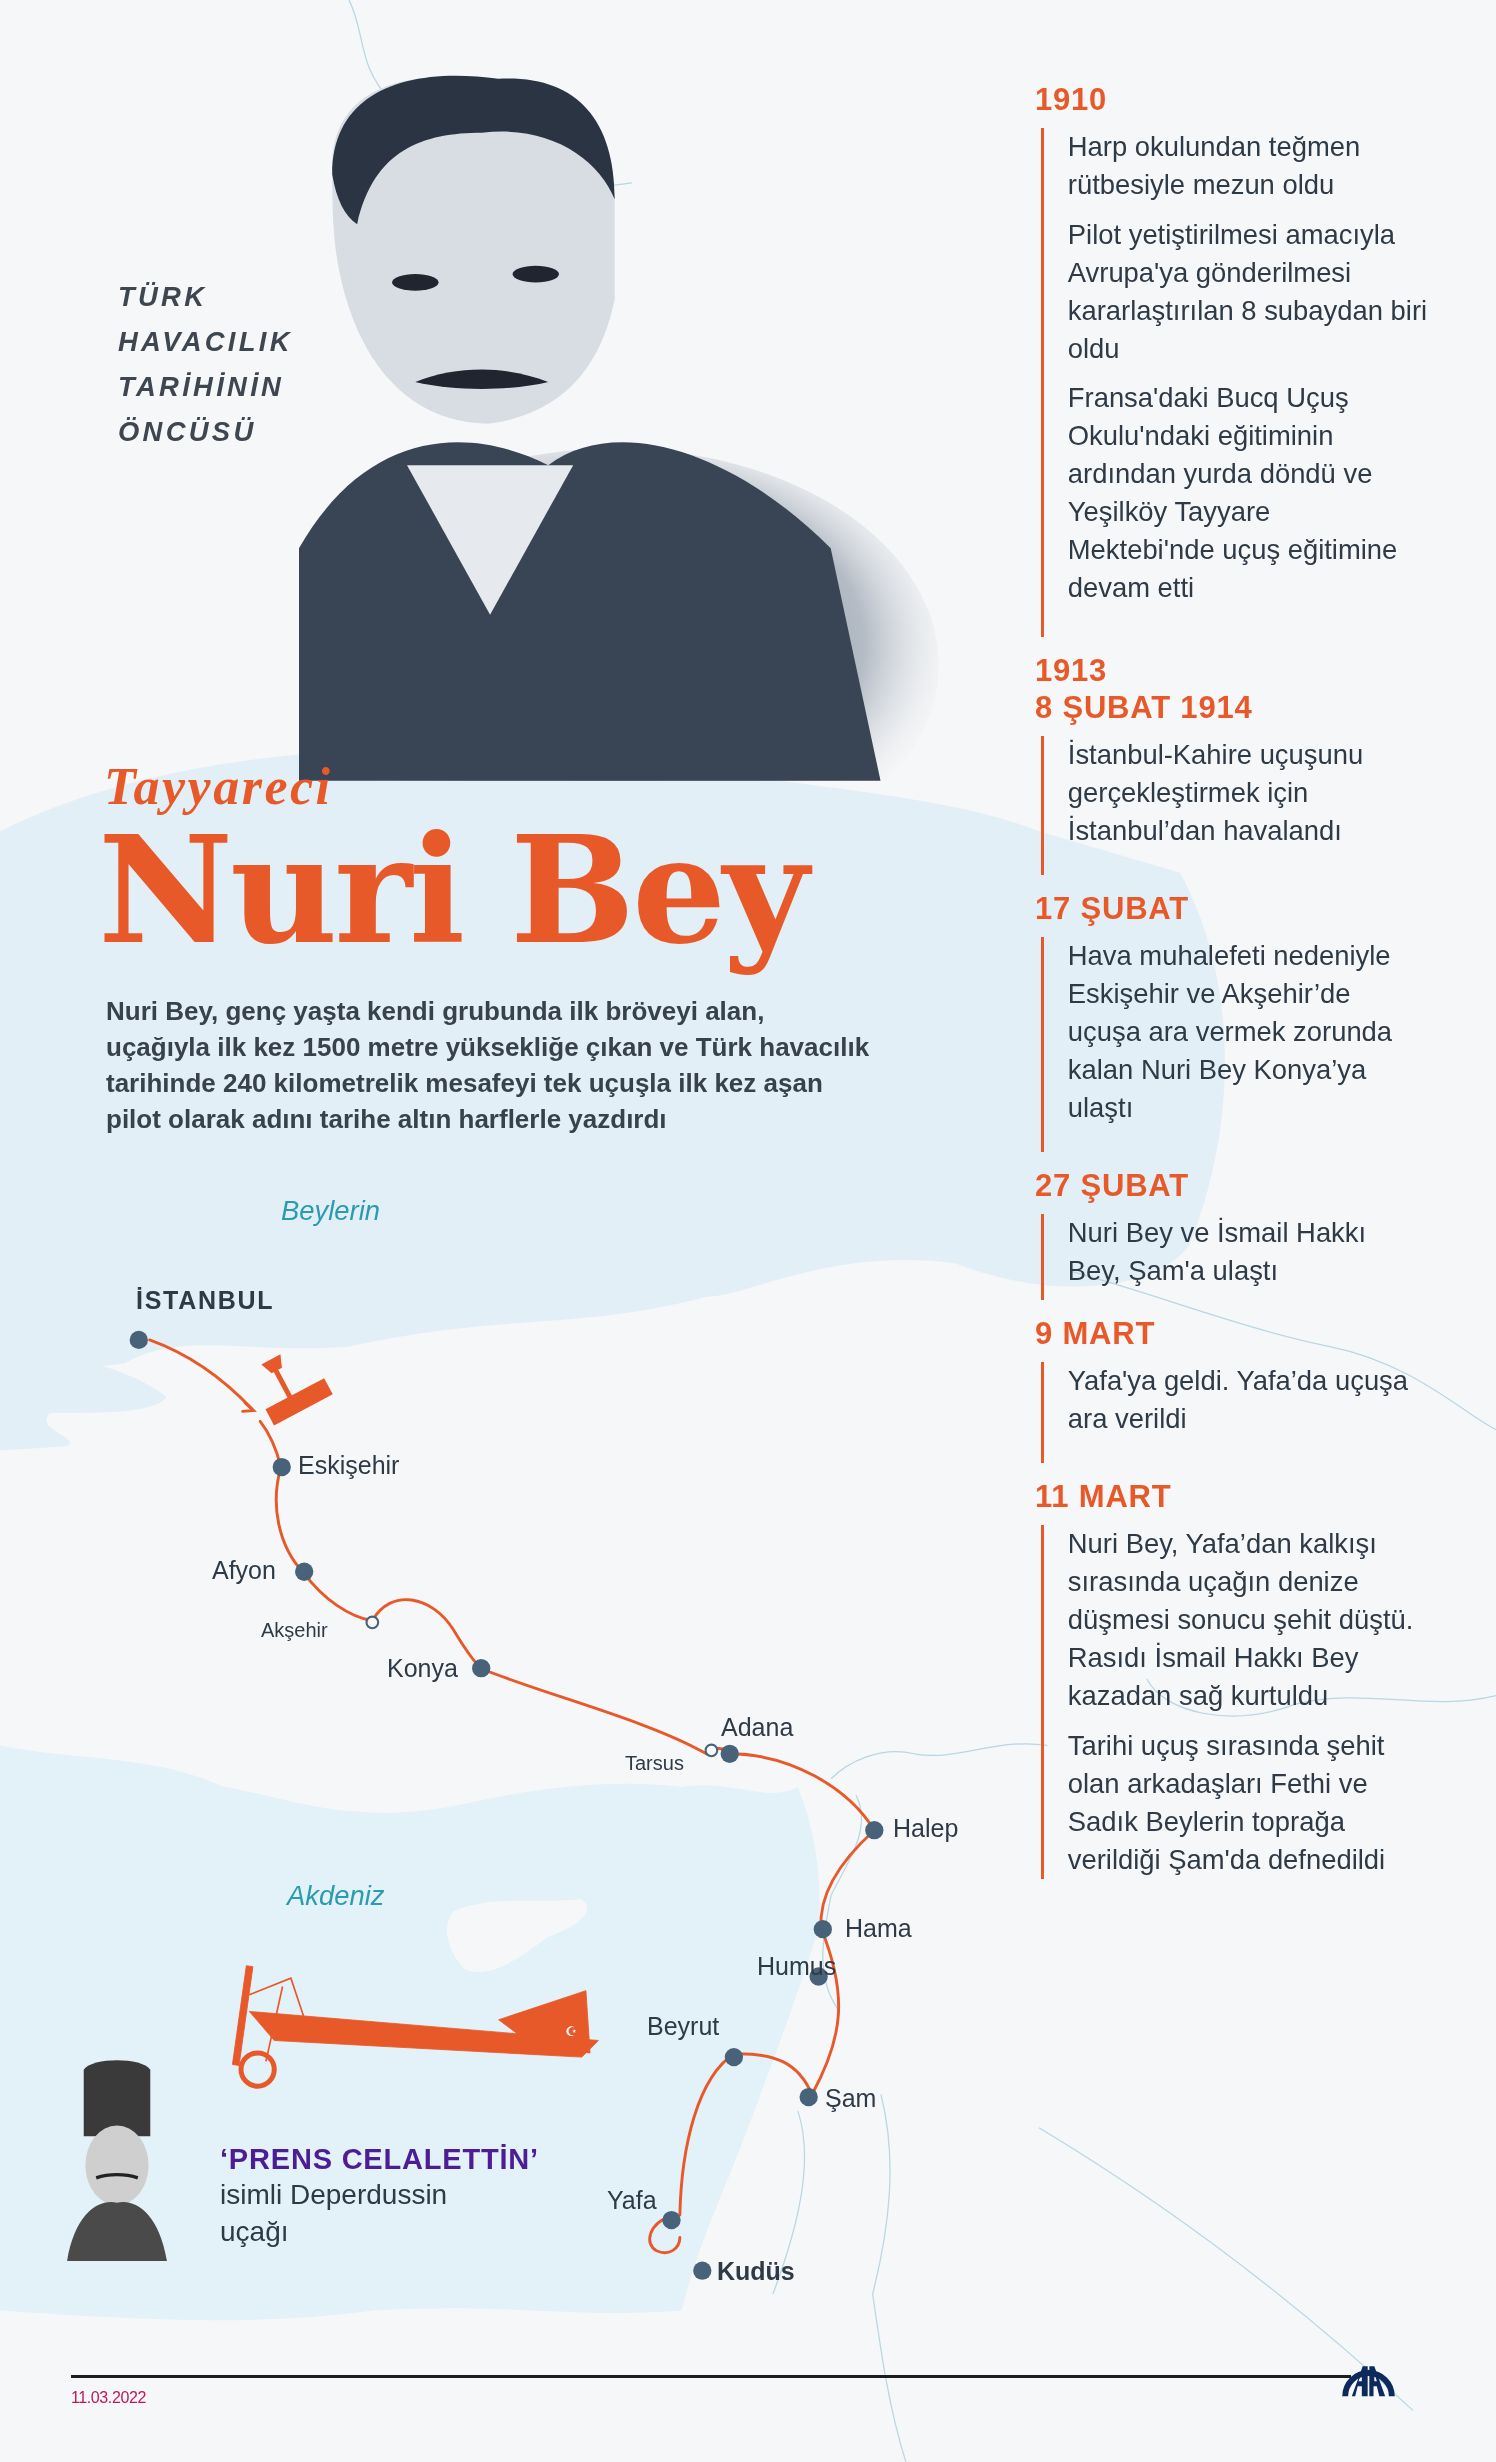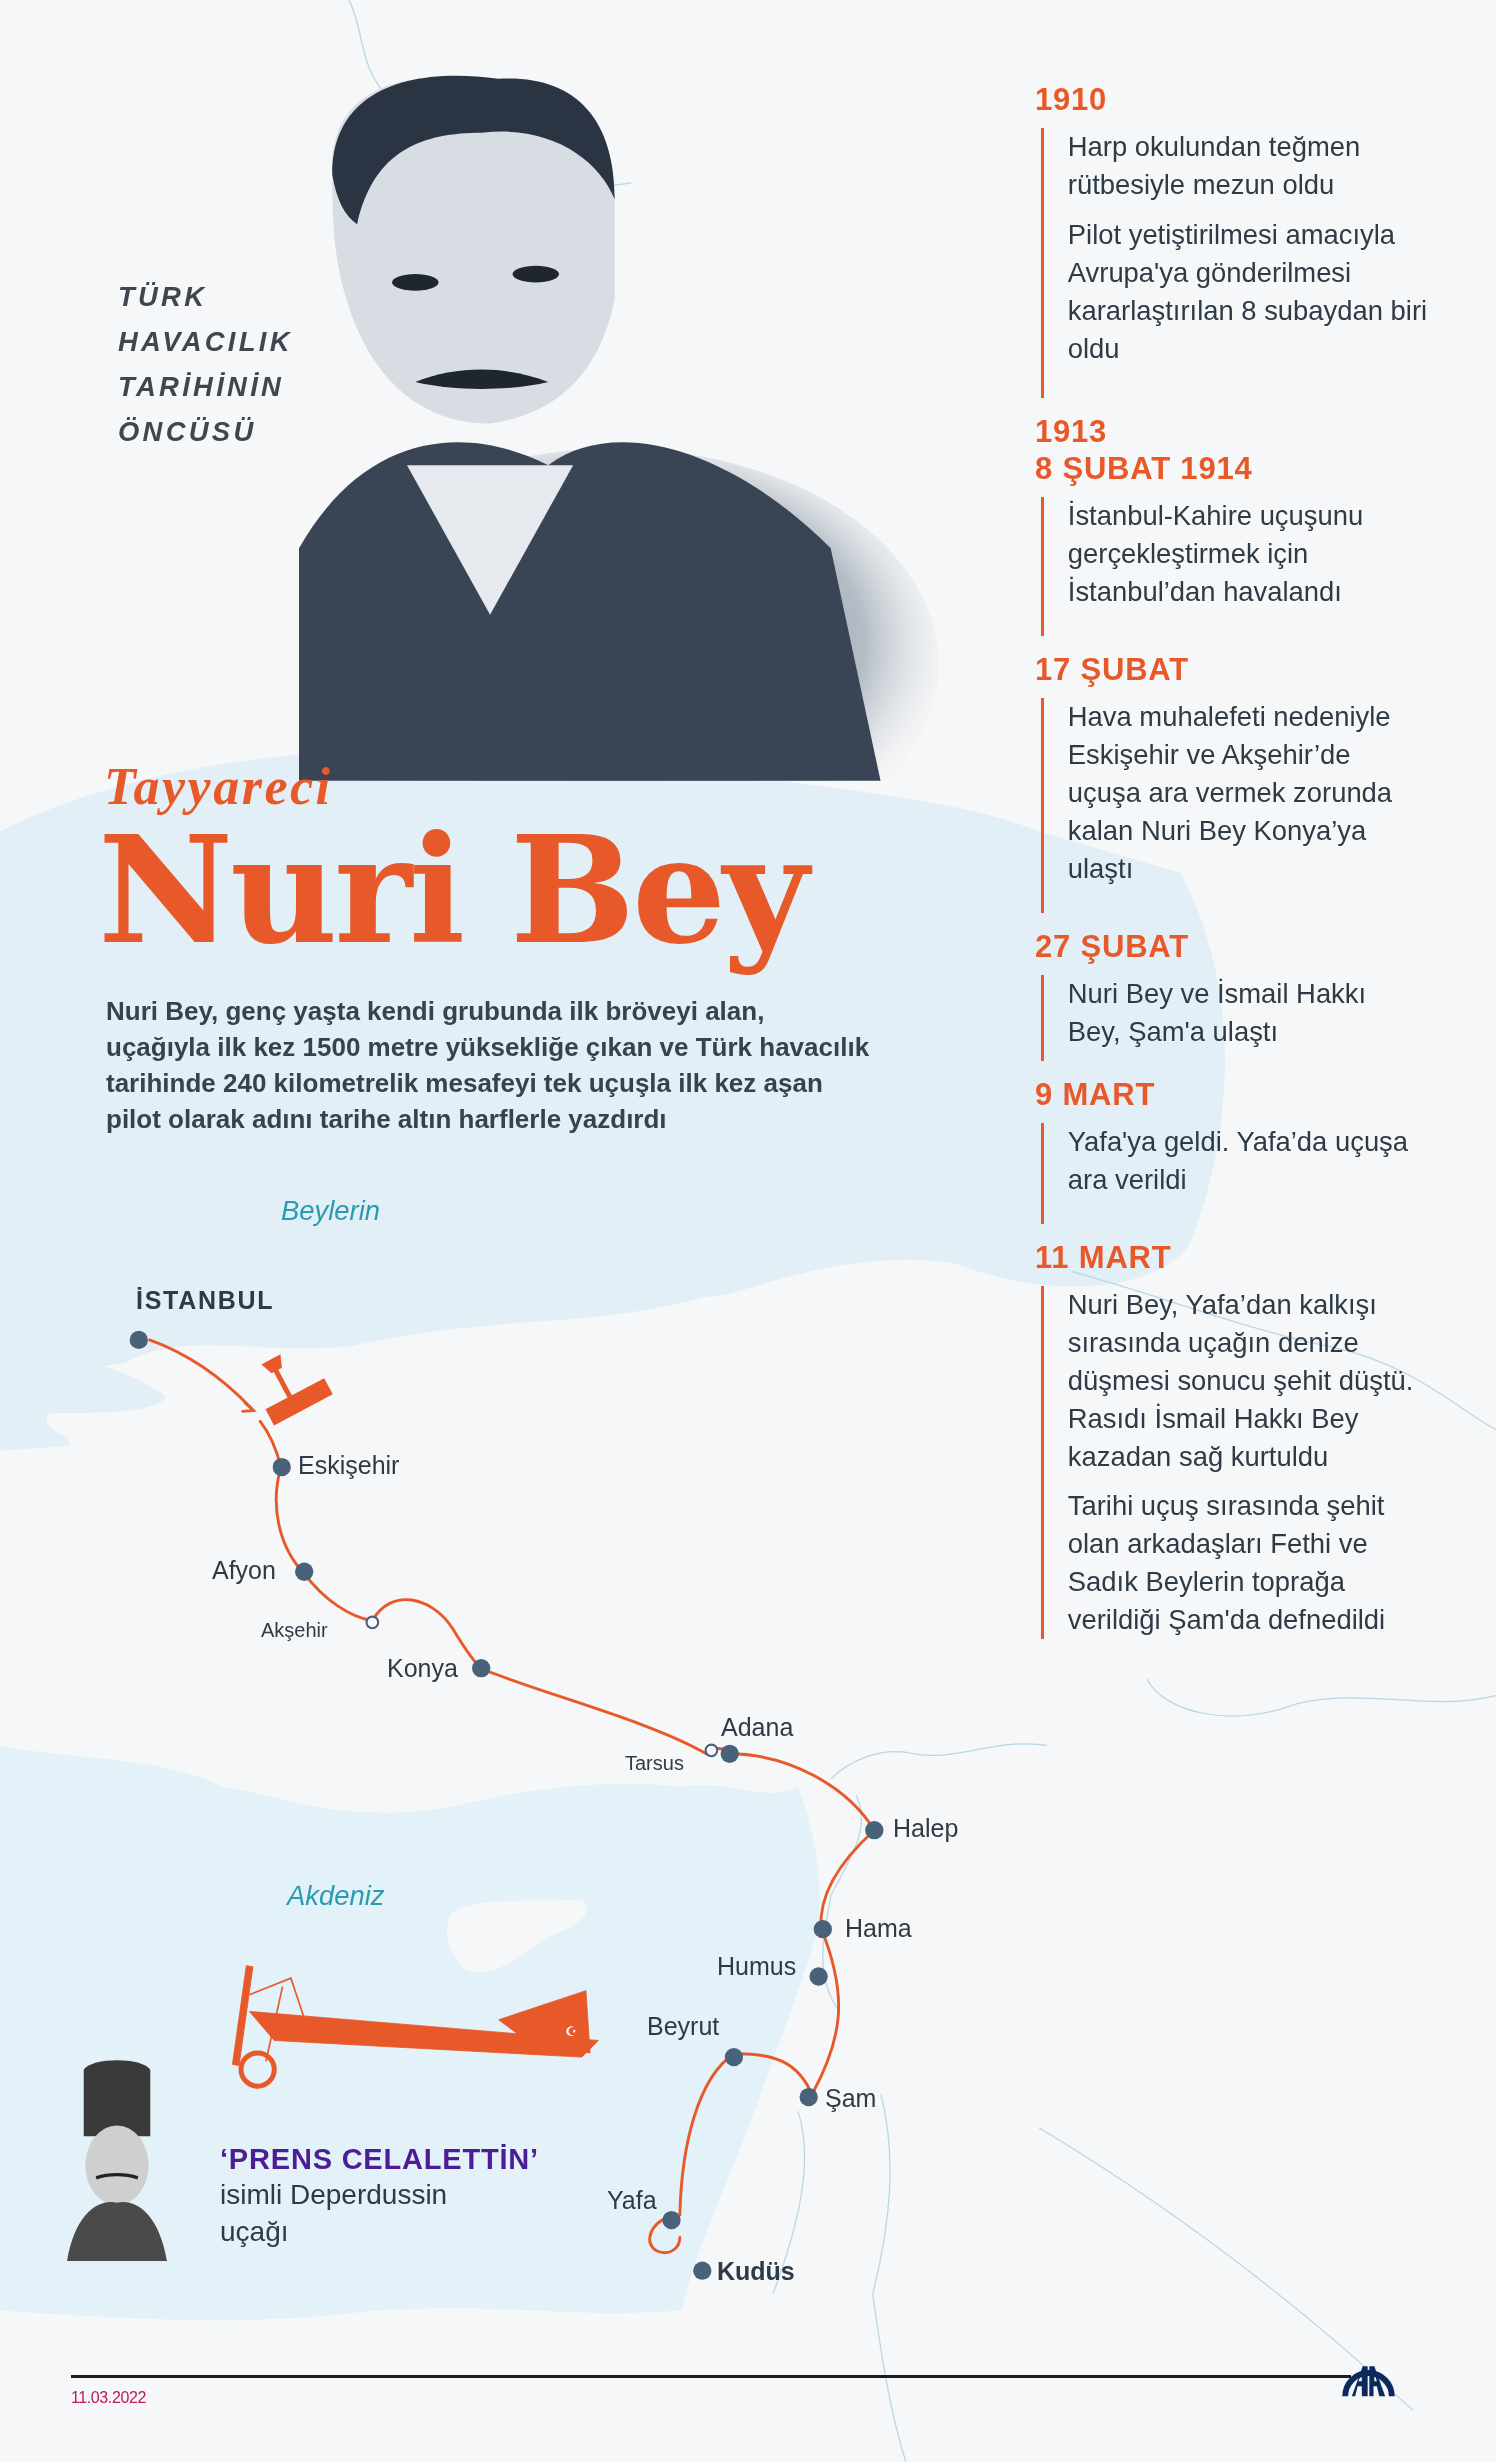--- a/index.html
+++ b/index.html
@@ -164,21 +164,21 @@
 
 <div class="city bold" style="left:136px; top:1286px; font-size:25px;">İSTANBUL</div>
 <div class="city" style="left:298px; top:1451px;">Eskişehir</div>
 <div class="city" style="left:212px; top:1556px;">Afyon</div>
 <div class="city small" style="left:261px; top:1619px;">Akşehir</div>
 <div class="city" style="left:387px; top:1654px;">Konya</div>
 <div class="city small" style="left:625px; top:1752px;">Tarsus</div>
 <div class="city" style="left:721px; top:1713px;">Adana</div>
 <div class="city" style="left:893px; top:1814px;">Halep</div>
 <div class="city" style="left:845px; top:1914px;">Hama</div>
-<div class="city" style="left:717px; top:1952px;">Humus</div>
+<div class="city" style="left:757px; top:1952px;">Humus</div>
 <div class="city" style="left:647px; top:2012px;">Beyrut</div>
 <div class="city" style="left:825px; top:2084px;">Şam</div>
 <div class="city" style="left:607px; top:2186px;">Yafa</div>
 <div class="city" style="left:717px; top:2257px; font-weight:700;">Kudüs</div>
 
 <svg class="pasha" viewBox="0 0 120 250">
   <path d="M20,20 C30,5 90,5 100,20 L100,100 L20,100 Z" fill="#3a3a3a"></path>
   <ellipse cx="60" cy="135" rx="38" ry="48" fill="#cfcfcf"></ellipse>
   <path d="M35,150 C50,145 70,145 85,150" stroke="#222" stroke-width="4" fill="none"></path>
   <path d="M0,250 C10,190 40,175 60,180 C80,175 110,190 120,250 Z" fill="#4a4a4a"></path>
@@ -189,20 +189,21 @@
   <div class="desc">isimli Deperdussin</div>
   <div class="desc">uçağı</div>
 </div>
 
 <div class="timeline">
   <div>
     <div class="tl-year">1910</div>
     <div class="tl-body" style="padding-bottom:30px;">
       <div class="tl-para" style="width:333px;">Harp okulundan teğmen rütbesiyle mezun oldu</div>
       <div class="tl-para" style="width:366px;">Pilot yetiştirilmesi amacıyla Avrupa'ya gönderilmesi kararlaştırılan 8 subaydan biri oldu</div>
+      <div class="tl-para" style="width:349px;">Fransa'daki Bucq Uçuş Okulu'ndaki eğitiminin ardından yurda döndü ve Yeşilköy Tayyare Mektebi'nde uçuş eğitimine devam etti</div>
     </div>
   </div>
   <div>
     <div class="tl-year">1913</div>
   </div>
   <div>
     <div class="tl-year">8 ŞUBAT 1914</div>
     <div class="tl-body" style="padding-bottom:25px;">
       <div class="tl-para" style="width:333px;">İstanbul-Kahire uçuşunu gerçekleştirmek için İstanbul’dan havalandı</div>
     </div>

